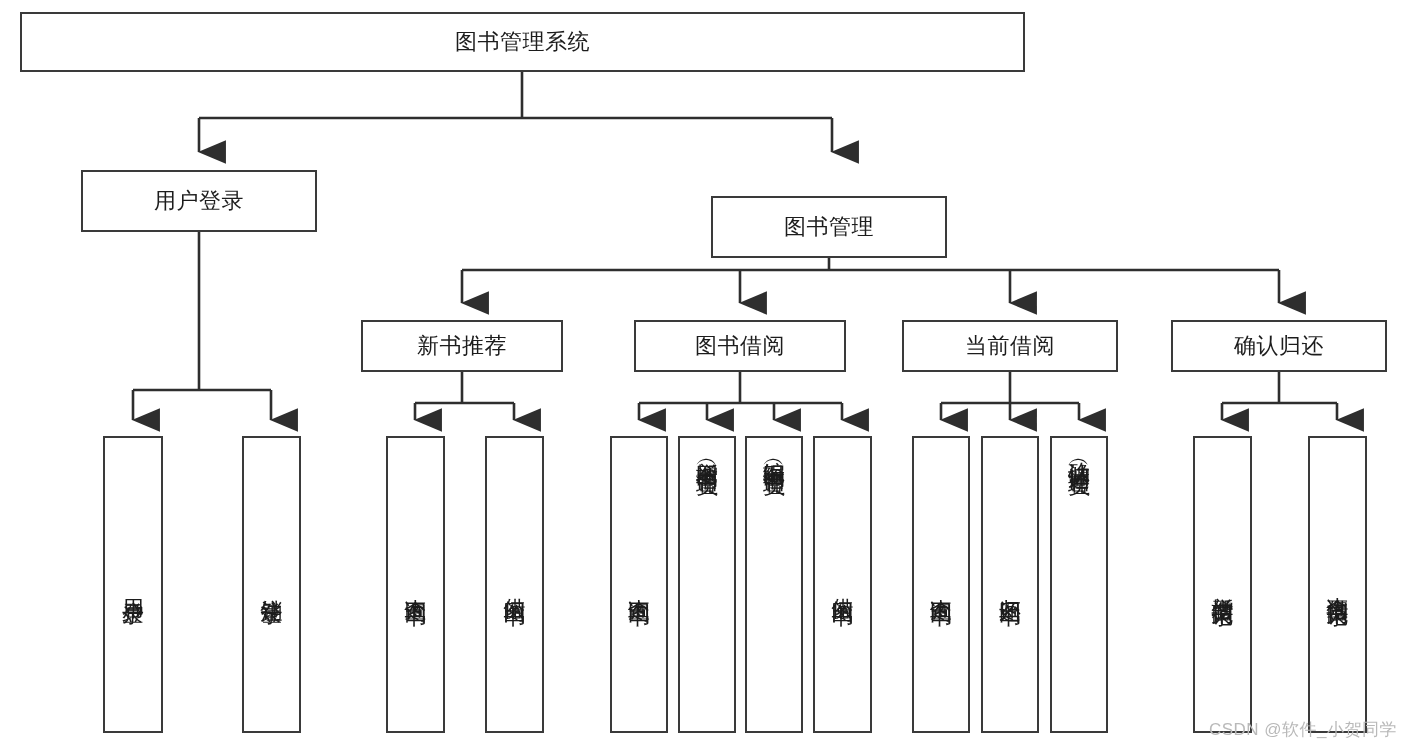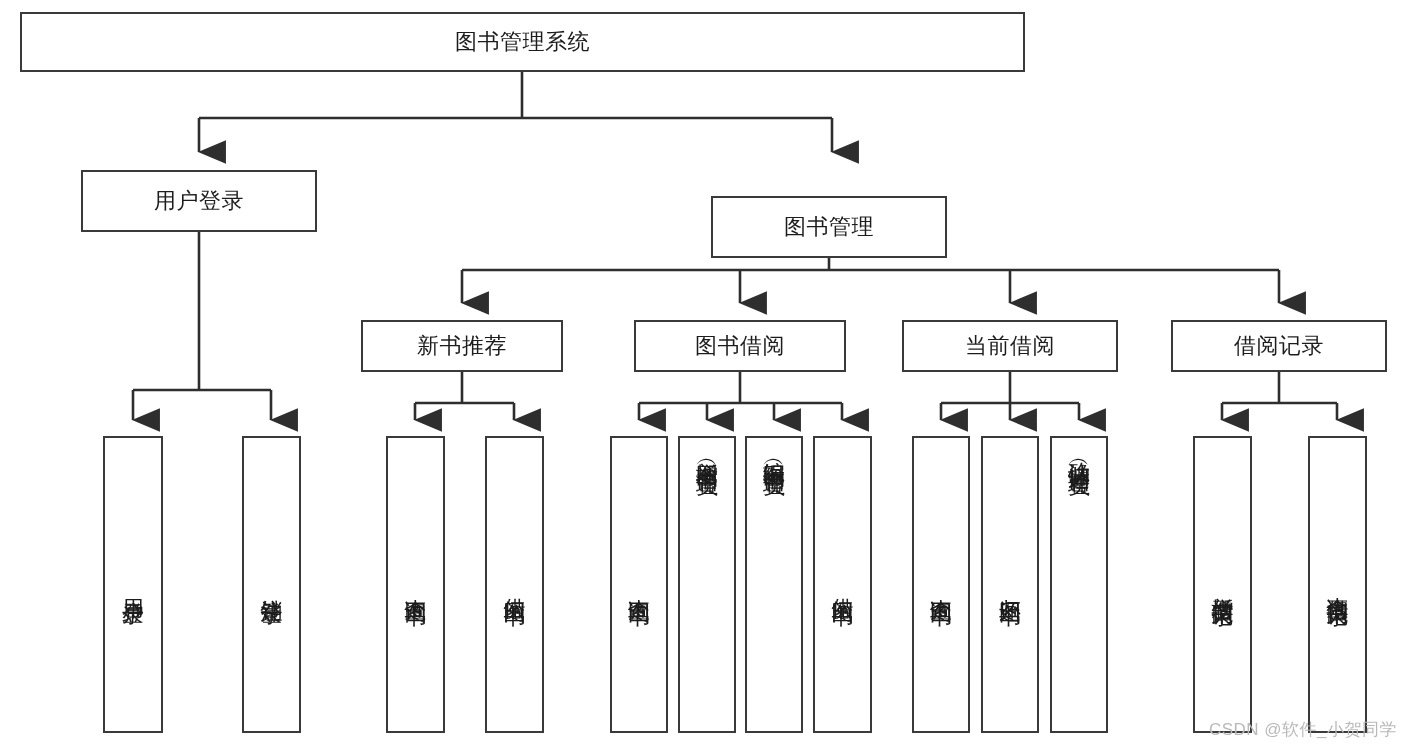--- a/index.html
+++ b/index.html
@@ -150,21 +150,21 @@
 
   <div class="node" style="left:902px; top:320px; width:216px; height:52px;">
     <span class="node-label">当前借阅</span>
   </div>
 
   <div class="node" style="left:634px; top:320px; width:212px; height:52px;">
     <span class="node-label">图书借阅</span>
   </div>
 
   <div class="node" style="left:1171px; top:320px; width:216px; height:52px;">
-    <span class="node-label">借阅记录</span>
+    <span class="node-label">确认归还</span>
   </div>
 
   <div class="node leaf center" style="left:103px; top:436px; width:60px; height:297px;">
     <span class="node-label">用户登录</span>
   </div>
 
   <div class="node leaf center" style="left:242px; top:436px; width:59px; height:297px;">
     <span class="node-label">注销登录</span>
   </div>
 

